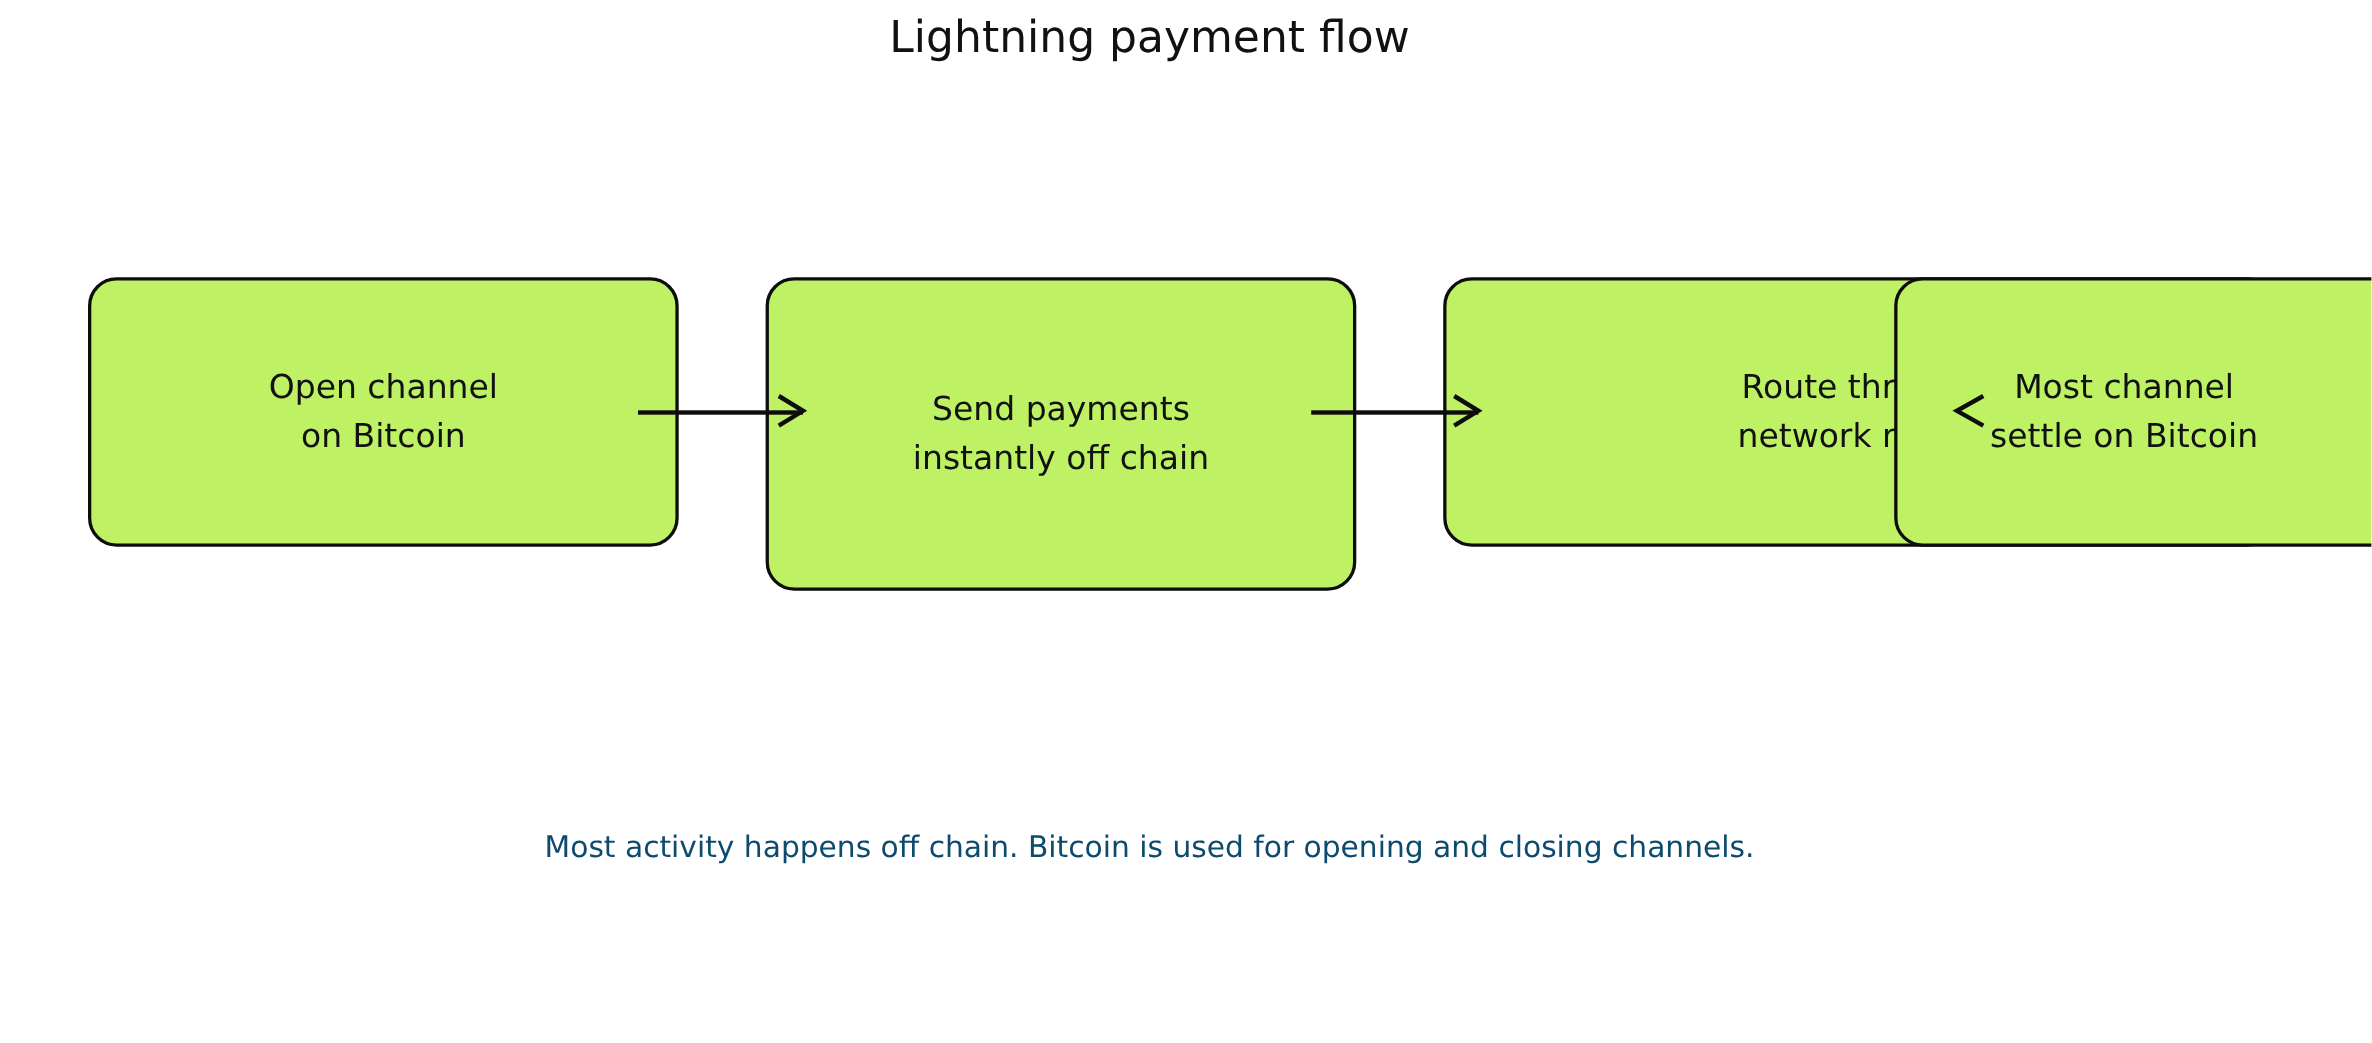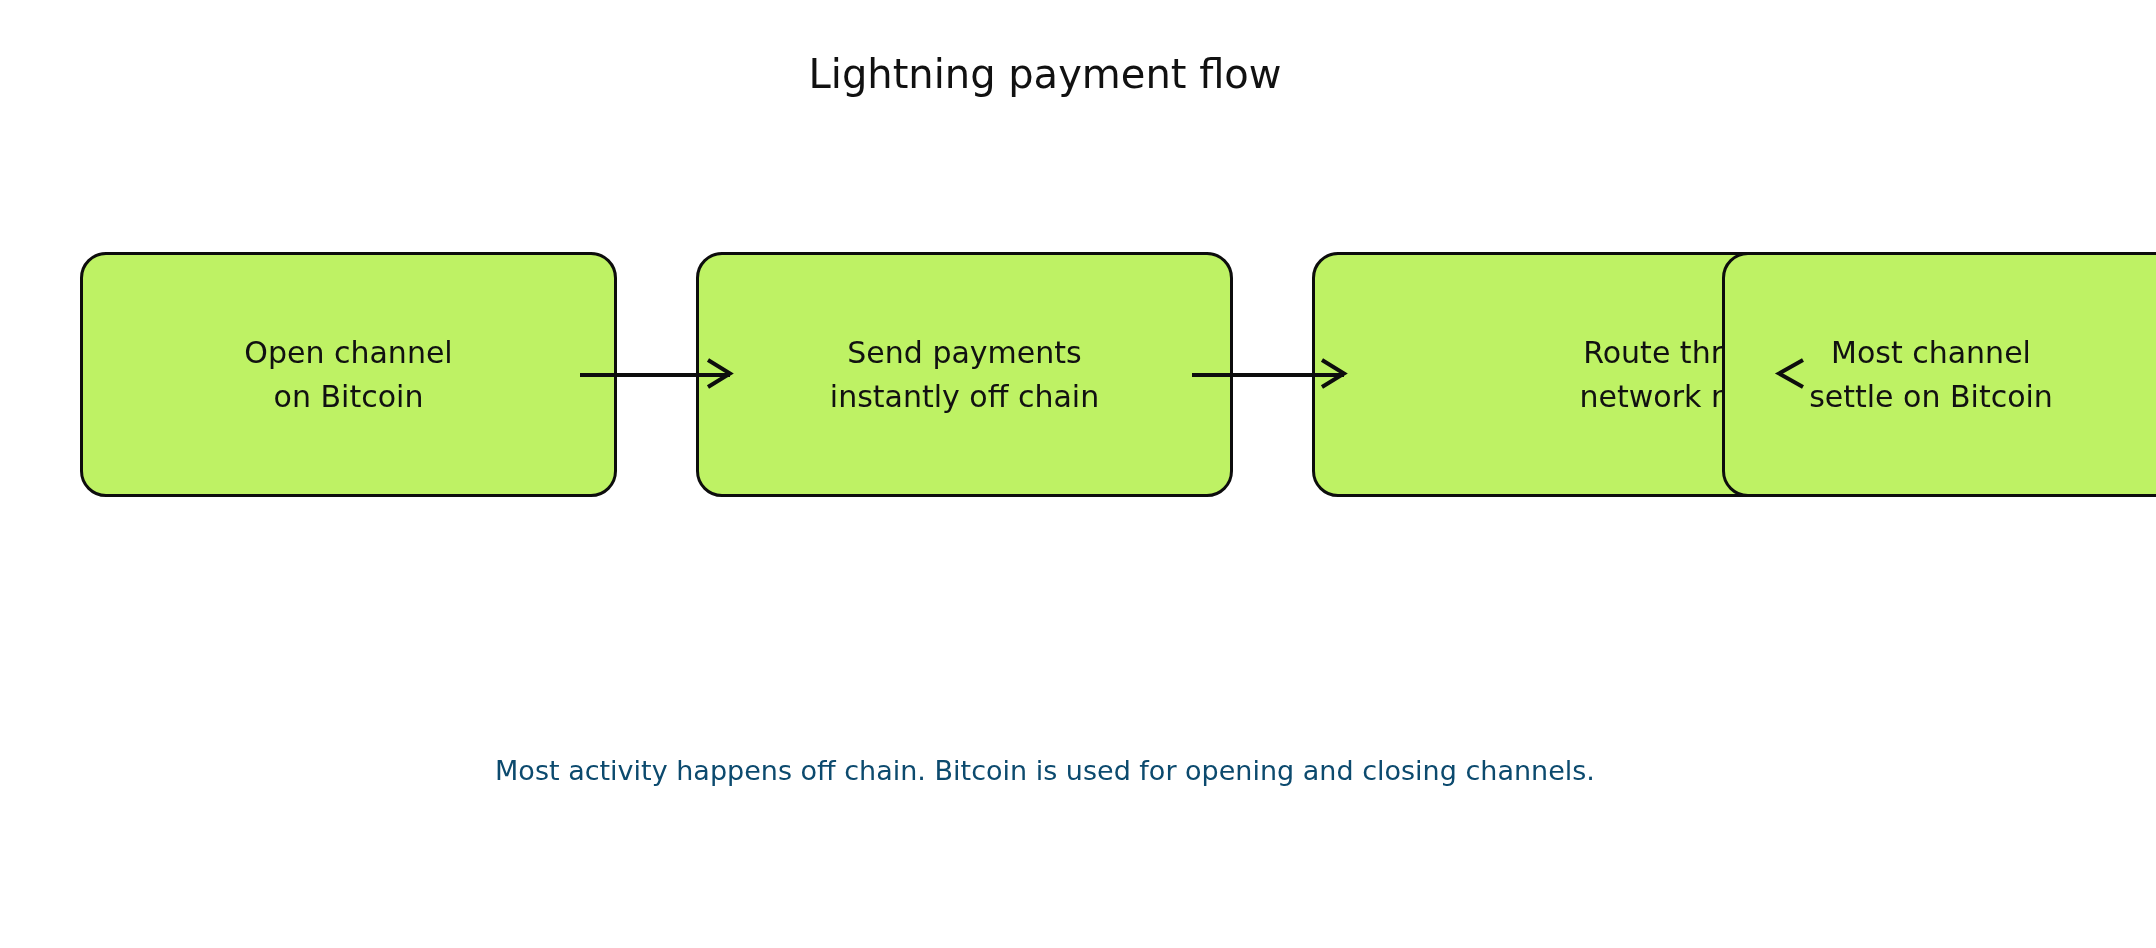--- a/index.html
+++ b/index.html
@@ -23,21 +23,20 @@
     position: absolute;
     left: 0;
     top: 8px;
     width: 2090px;
     text-align: center;
     font-size: 40px;
     line-height: 52px;
     font-weight: 400;
     color: #111111;
     white-space: nowrap;
-    margin-top: 40px;
   }
   .node {
     position: absolute;
     box-sizing: border-box;
     border: 3px solid #0d0d0d;
     border-radius: 26px;
     background: #bef264;
     display: flex;
     align-items: center;
     justify-content: center;
@@ -80,21 +79,21 @@
 
 <div id="canvas">
 
   <div class="diagram-title">Lightning payment flow</div>
 
   <div class="node" style="left:80px; top:252px; width:537px; height:245px;">
     <span class="node-label">Open channel
 on Bitcoin</span>
   </div>
 
-  <div class="node" style="left:696px; top:252px; width:537px; height:245px;">
+  <div class="node" style="left:696px; top:252px; width:537px; height:285px;">
     <span class="node-label">Send payments
 instantly off chain</span>
   </div>
 
   <div class="node" style="left:1312px; top:252px; width:757px; height:245px;">
     <span class="node-label">Route through
 network nodes</span>
   </div>
 
   <div class="node" style="left:1722px; top:252px; width:700px; height:245px;">

